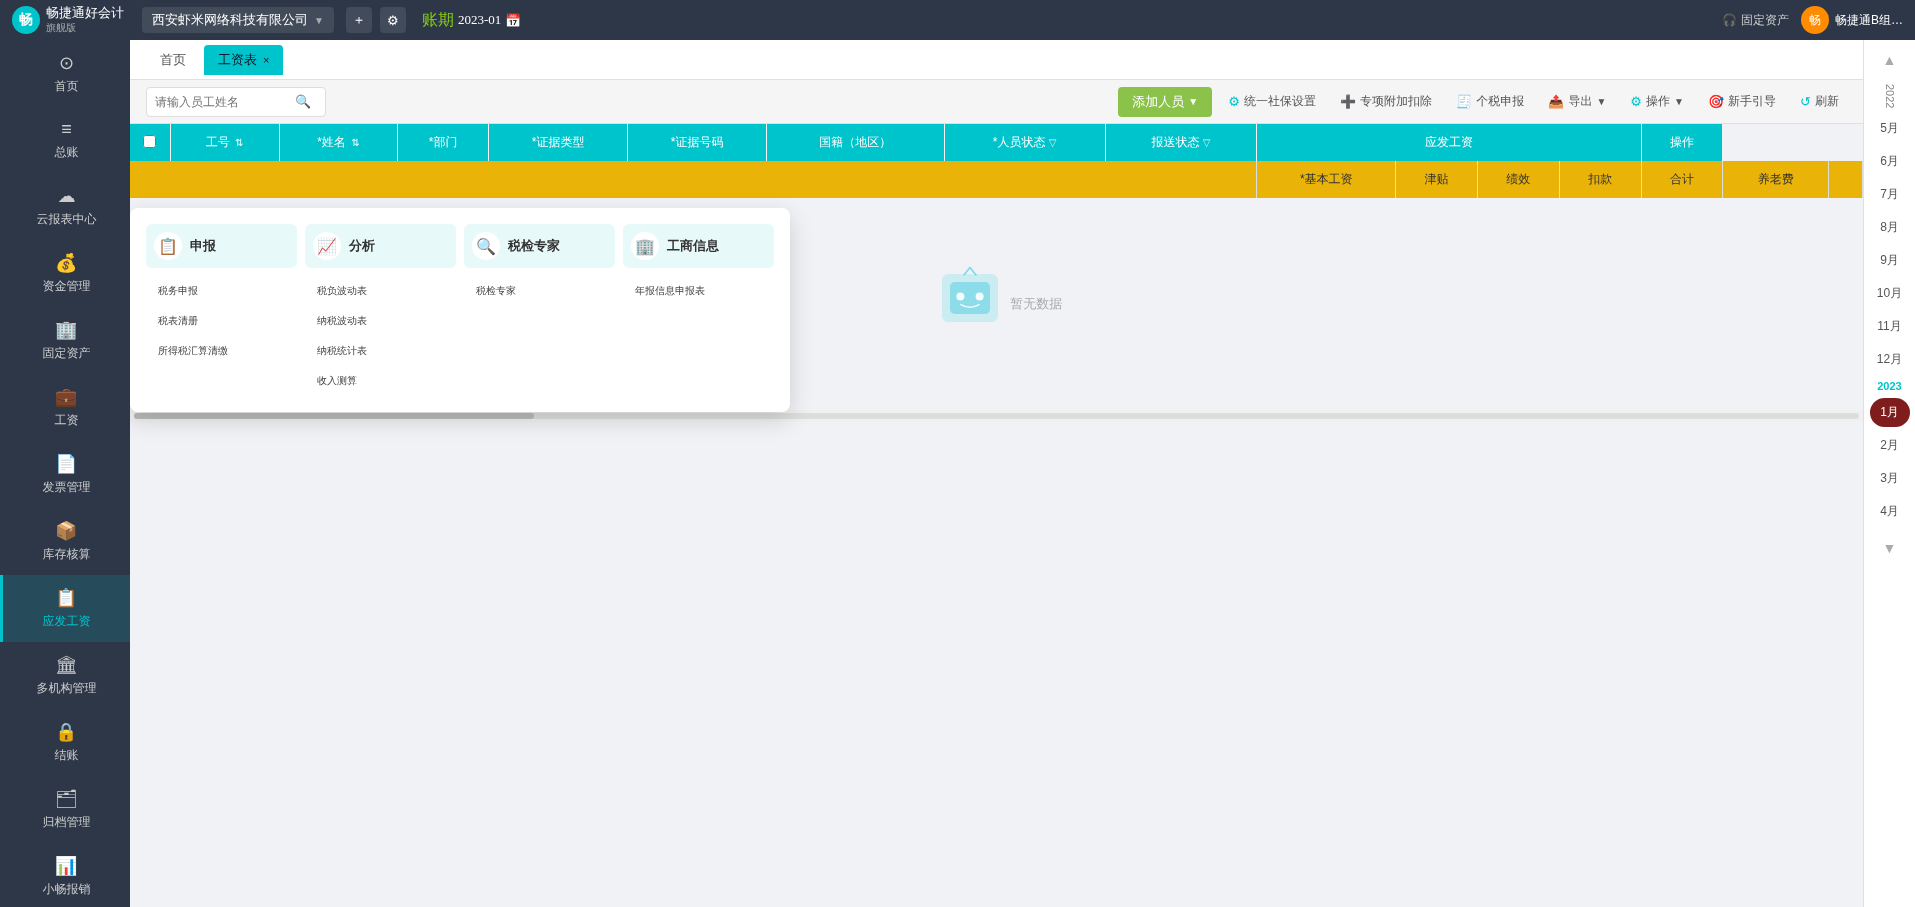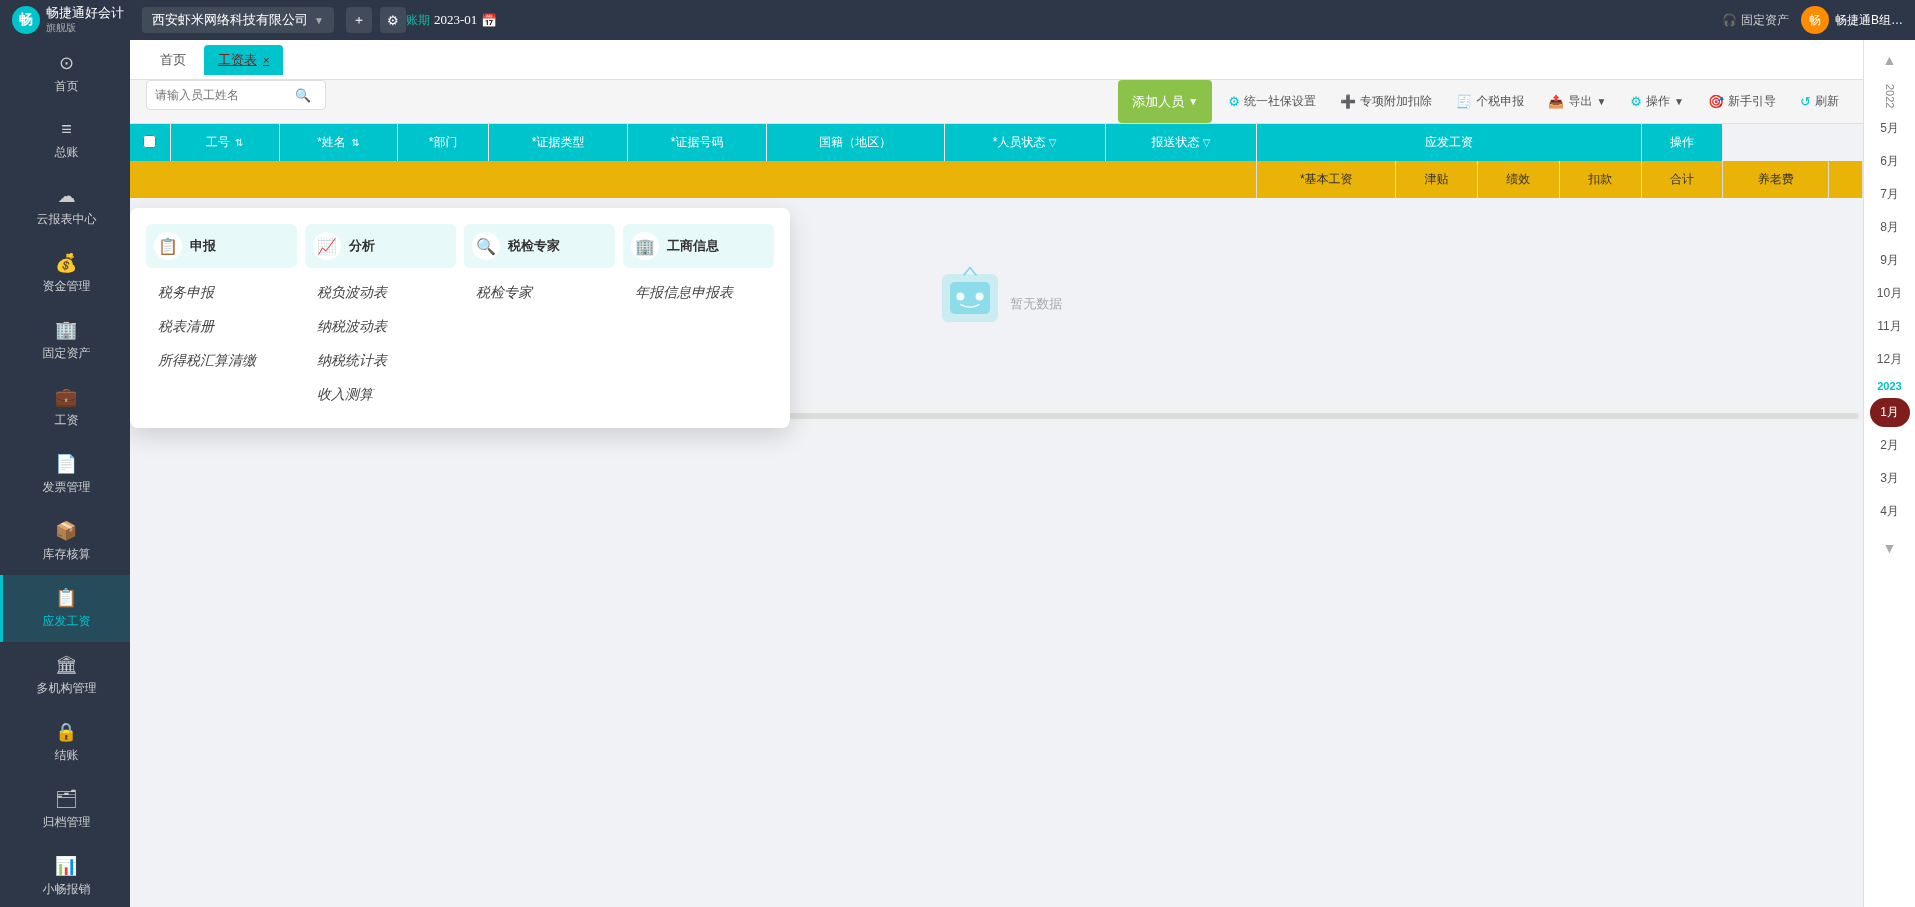--- a/index.html
+++ b/index.html
@@ -46,21 +46,21 @@
     .header-actions {
       display: flex; align-items: center; gap: 8px; margin-left: 12px;
     }
     .header-icon-btn {
       width: 26px; height: 26px;
       background: rgba(255,255,255,0.1);
       border-radius: 4px;
       display: flex; align-items: center; justify-content: center;
       cursor: pointer; color: #fff; font-size: 13px;
     }
-    .period-label { color: #14b8a6; font-size: 12px; }
+    .period-label { color: #84cc16; font-size: 16px; margin-left: 16px; }
     .period-value { color: #fff; font-size: 13px; margin-left: 4px; font-family: Liberation Serif, serif; }
     .period-cal-icon { margin-left: 4px; cursor: pointer; color: #00c4cc; font-size: 13px; }
     .header-right { margin-left: auto; display: flex; align-items: center; gap: 12px; }
     .support-btn { display: flex; align-items: center; gap: 4px; color: #ccc; font-size: 12px; cursor: pointer; }
     .user-avatar-area { display: flex; align-items: center; gap: 6px; cursor: pointer; }
     .user-avatar { width: 28px; height: 28px; border-radius: 50%; background: #ff8c00; display: flex; align-items: center; justify-content: center; color: #fff; font-size: 12px; }
     .user-name { color: #ffffff; font-size: 12px; }
 
     
     .main-layout { display: flex; height: calc(100vh - 40px); }
@@ -101,30 +101,29 @@
     .tab-item {
       padding: 6px 14px;
       border-radius: 4px 4px 0 0;
       cursor: pointer;
       font-size: 13px;
       color: #555;
       display: flex; align-items: center; gap: 6px;
     }
     .tab-item.active {
       background: #00c4cc;
-      color: #7f1d1d;
-      text-decoration: underline;
+      color: #0f172a;
     }
     .tab-close { font-size: 11px; cursor: pointer; }
 
     
     .toolbar {
       height: 44px;
       background: #f5f5f5;
-      display: flex; 
+      display: flex; align-items: center;
       padding: 0 16px;
       gap: 8px;
       border-bottom: 1px solid #e0e0e0;
     }
     .search-input-wrapper {
       display: flex; align-items: center;
       background: #fff;
       border: 1px solid #ddd;
       border-radius: 4px;
       padding: 0 8px;
@@ -211,25 +210,24 @@
     }
     .dropdown-col-header .col-icon {
       width: 28px; height: 28px;
       background: #fff;
       border-radius: 50%;
       display: flex; align-items: center; justify-content: center;
       font-size: 16px;
     }
     .dropdown-menu-item {
       padding: 8px 12px;
-      font-size: 14px;
+      font-size: 10px;
       color: #444;
       cursor: pointer;
       border-radius: 4px;
-      font-style: italic;
     }
 
     
     .empty-state {
       display: flex; flex-direction: row; align-items: center; justify-content: center;
       padding: 60px 0;
       color: #999;
     }
     .empty-icon {
       width: 80px; height: 80px;

